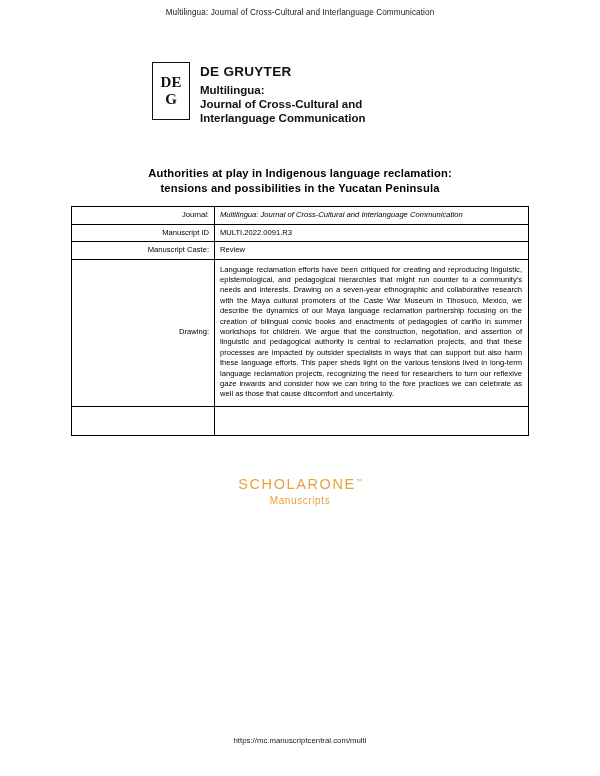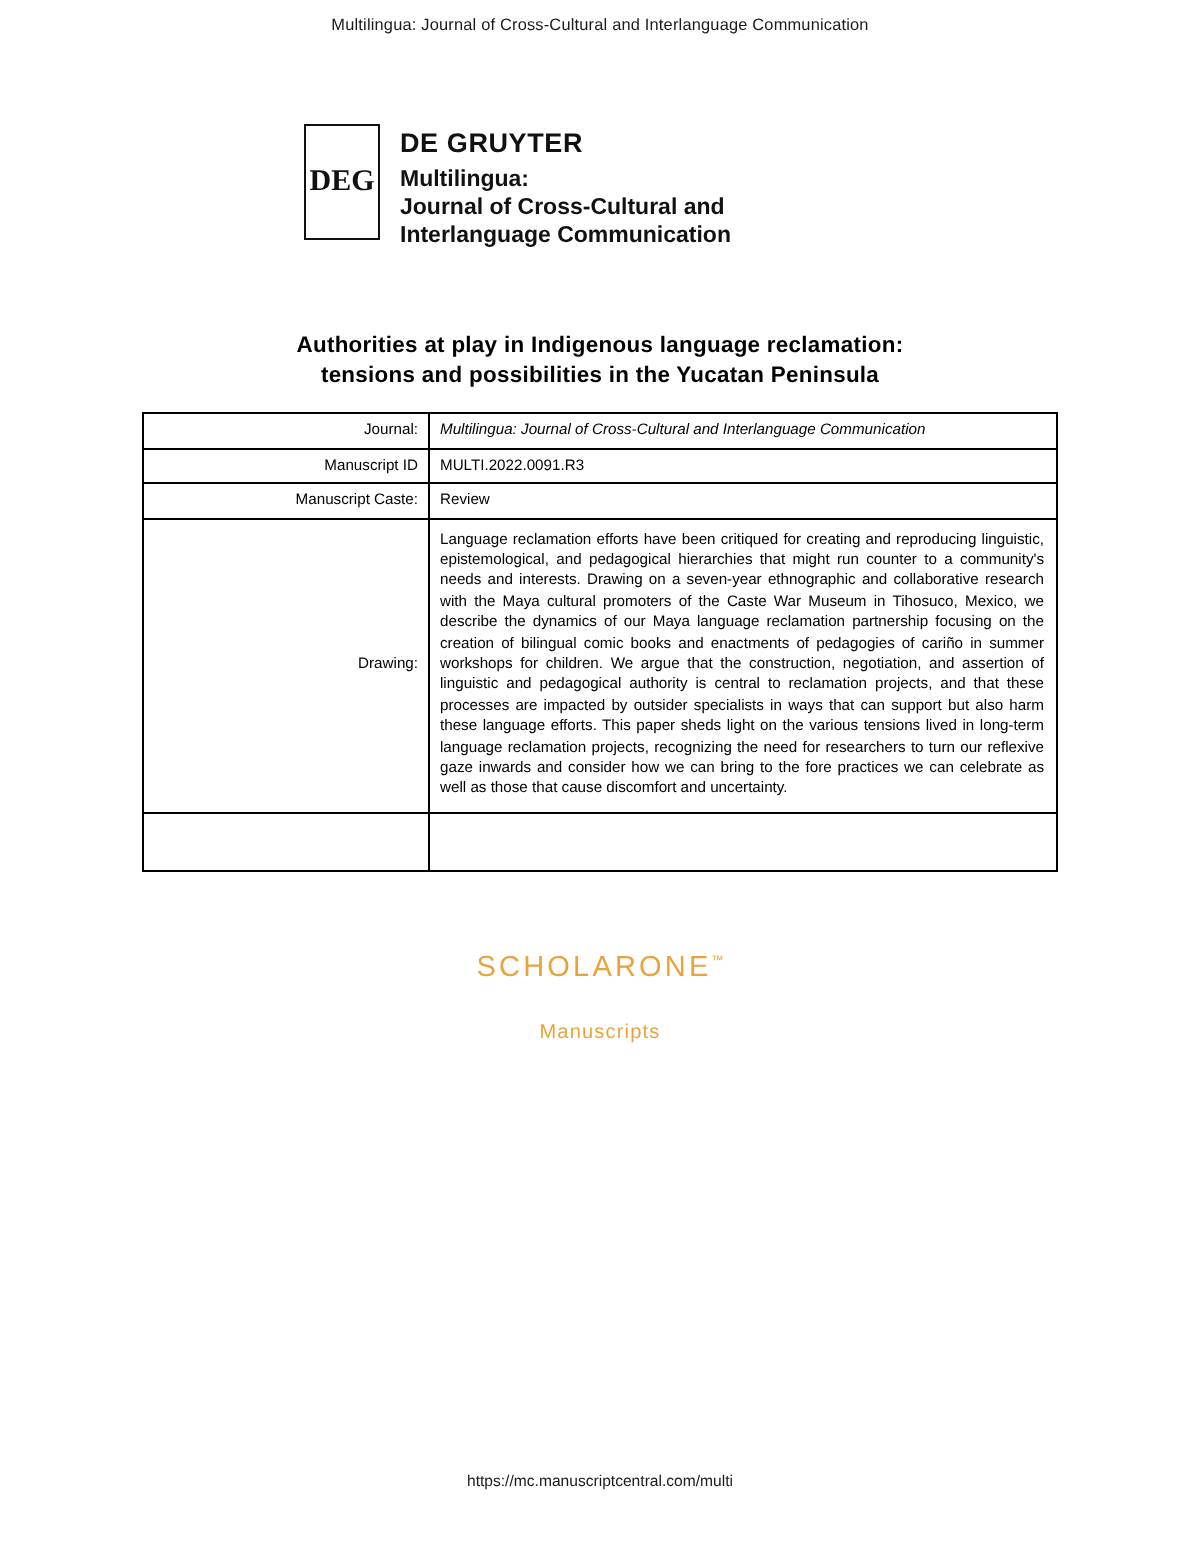--- a/index.html
+++ b/index.html
@@ -36,21 +36,21 @@
     top: 62px;
     left: 152px;
     display: flex;
     align-items: flex-start;
   }
   .dg-mark {
     width: 38px;
     height: 58px;
     border: 1.6px solid #111;
     display: flex;
-    flex-direction: row;
+    flex-direction: column;
     justify-content: center;
     align-items: center;
     font-family: "Liberation Serif", serif;
     font-weight: bold;
     font-size: 15px;
     line-height: 17px;
     color: #111;
     box-sizing: border-box;
   }
   .dg-mark span { display: block; }
@@ -136,21 +136,21 @@
     font-family: "Liberation Sans", sans-serif;
   }
   .scholarone .s1-tm {
     font-size: 6px;
     vertical-align: super;
     letter-spacing: 0;
   }
   .scholarone .s1-sub {
     font-size: 10px;
     letter-spacing: 0.6px;
-    margin-top: 19px;
+    margin-top: 3px;
   }
   .footer-url {
     position: absolute;
     top: 736px;
     left: 0;
     width: 600px;
     text-align: center;
     font-size: 7.8px;
     color: #1a1a1a;
   }

